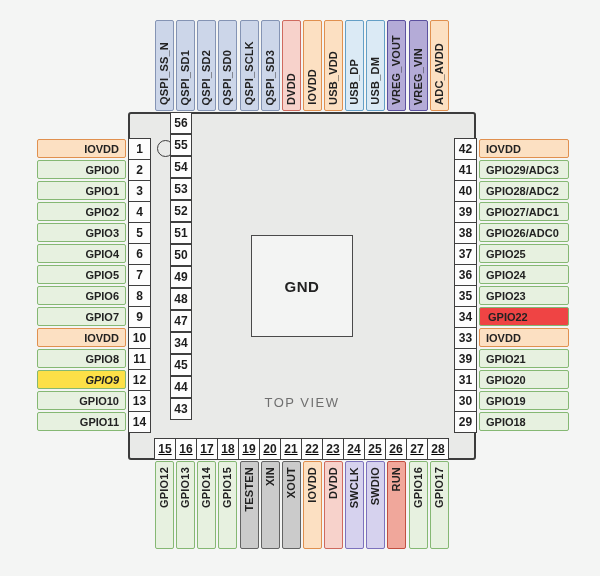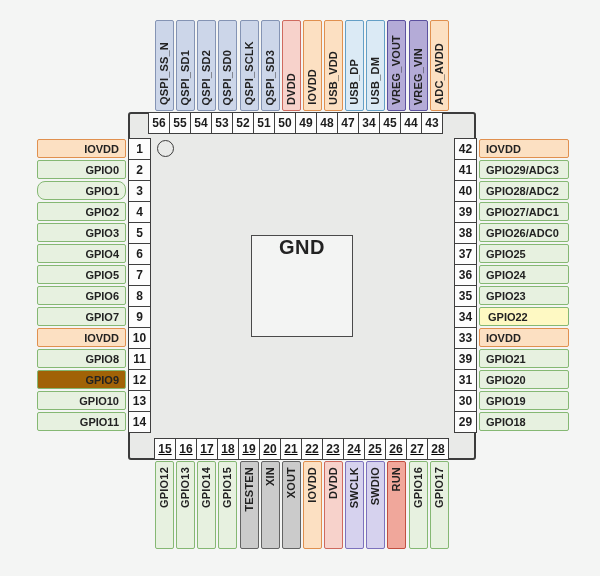--- a/index.html
+++ b/index.html
@@ -13,30 +13,30 @@
     background:#e9eae8; border:2px solid #3c3c3c; border-radius:3px;
     box-sizing:border-box;
   }
   .pin1-circle {
     position:absolute; left:157px; top:140px; width:17px; height:17px;
     border:1.6px solid #3c3c3c; border-radius:50%; box-sizing:border-box;
   }
   .gnd-pad {
     position:absolute; left:251px; top:235px; width:102px; height:102px;
     background:#f3f4f3; border:1px solid #4a4a4a; box-sizing:border-box;
-    display:flex; align-items:flex-start; justify-content:center;
-    font-size:20px; font-weight:bold; color:#222; letter-spacing:.5px;
+    display:flex; align-items:center; justify-content:center;
+    font-size:15px; font-weight:bold; color:#222; letter-spacing:.5px;
   }
   .top-view {
     position:absolute; left:128px; top:395px; width:348px;
     text-align:center; font-size:13px; color:#6f6f6f; letter-spacing:1.5px;
   }
   .strip-h { position:absolute; display:flex; }
   .strip-v { position:absolute; display:flex; flex-direction:column; }
-  #top-numbers    { left:148px; top:112px; }
+  #top-numbers    { left:170px; top:112px;flex-direction:column; }
   #bottom-numbers { left:154px; top:438px;text-decoration:underline; }
   #left-numbers   { left:128px; top:138px; }
   #right-numbers  { left:454px; top:138px; }
   #top-labels     { left:154px; top:20px;  height:91px; }
   #bottom-labels  { left:154px; top:461px; height:88px; }
   #left-labels    { left:37px;  top:138px; }
   #right-labels   { left:479px; top:138px; }
   .num-cell {
     background:#fdfdfd; border:1px solid #3f3f3f; box-sizing:border-box;
     display:flex; align-items:center; justify-content:center;
@@ -204,21 +204,21 @@
       <div class="num-cell">27</div>
       <div class="num-cell">28</div>
     </div>
   <div class="strip-v" id="left-labels">
       <div class="plabel ll" style="background: rgb(252, 224, 194); border-color: rgb(224, 144, 79);">
         <span>IOVDD</span>
       </div>
       <div class="plabel ll" style="background: rgb(231, 241, 224); border-color: rgb(133, 184, 115);">
         <span>GPIO0</span>
       </div>
-      <div class="plabel ll" style="background: rgb(231, 241, 224); border-color: rgb(133, 184, 115); border-radius: 8px;">
+      <div class="plabel ll" style="background: rgb(231, 241, 224); border-color: rgb(133, 184, 115);">
         <span>GPIO1</span>
       </div>
       <div class="plabel ll" style="background: rgb(231, 241, 224); border-color: rgb(133, 184, 115);">
         <span>GPIO2</span>
       </div>
       <div class="plabel ll" style="background: rgb(231, 241, 224); border-color: rgb(133, 184, 115);">
         <span>GPIO3</span>
       </div>
       <div class="plabel ll" style="background: rgb(231, 241, 224); border-color: rgb(133, 184, 115);">
         <span>GPIO4</span>
@@ -231,21 +231,21 @@
       </div>
       <div class="plabel ll" style="background: rgb(231, 241, 224); border-color: rgb(133, 184, 115);">
         <span>GPIO7</span>
       </div>
       <div class="plabel ll" style="background: rgb(252, 224, 194); border-color: rgb(224, 144, 79);">
         <span>IOVDD</span>
       </div>
       <div class="plabel ll" style="background: rgb(231, 241, 224); border-color: rgb(133, 184, 115);">
         <span>GPIO8</span>
       </div>
-      <div class="plabel ll" style="background: #a16207; border-color: rgb(133, 184, 115);">
+      <div class="plabel ll" style="background: #fde047; border-color: rgb(133, 184, 115); font-style: italic;">
         <span>GPIO9</span>
       </div>
       <div class="plabel ll" style="background: rgb(231, 241, 224); border-color: rgb(133, 184, 115);">
         <span>GPIO10</span>
       </div>
       <div class="plabel ll" style="background: rgb(231, 241, 224); border-color: rgb(133, 184, 115);">
         <span>GPIO11</span>
       </div>
     </div>
   <div class="strip-v" id="right-labels">
@@ -266,21 +266,21 @@
       </div>
       <div class="plabel lr" style="background: rgb(231, 241, 224); border-color: rgb(133, 184, 115);">
         <span>GPIO25</span>
       </div>
       <div class="plabel lr" style="background: rgb(231, 241, 224); border-color: rgb(133, 184, 115);">
         <span>GPIO24</span>
       </div>
       <div class="plabel lr" style="background: rgb(231, 241, 224); border-color: rgb(133, 184, 115);">
         <span>GPIO23</span>
       </div>
-      <div class="plabel lr" style="background: #fef9c3; border-color: rgb(133, 184, 115); padding-left: 8px;">
+      <div class="plabel lr" style="background: #ef4444; border-color: rgb(133, 184, 115); padding-left: 8px;">
         <span>GPIO22</span>
       </div>
       <div class="plabel lr" style="background: rgb(252, 224, 194); border-color: rgb(224, 144, 79);">
         <span>IOVDD</span>
       </div>
       <div class="plabel lr" style="background: rgb(231, 241, 224); border-color: rgb(133, 184, 115);">
         <span>GPIO21</span>
       </div>
       <div class="plabel lr" style="background: rgb(231, 241, 224); border-color: rgb(133, 184, 115);">
         <span>GPIO20</span>
@@ -360,13 +360,14 @@
       </div>
       <div class="pin-slot">
         <div class="plabel lb" style="background: rgb(231, 241, 224); border-color: rgb(133, 184, 115);">
           <span class="vtext">GPIO17</span>
         </div>
       </div>
     </div>
   <div class="gnd-pad">
     <span>GND</span>
   </div>
+  <div class="top-view">TOP VIEW</div>
 </div>
 
 </body></html>

